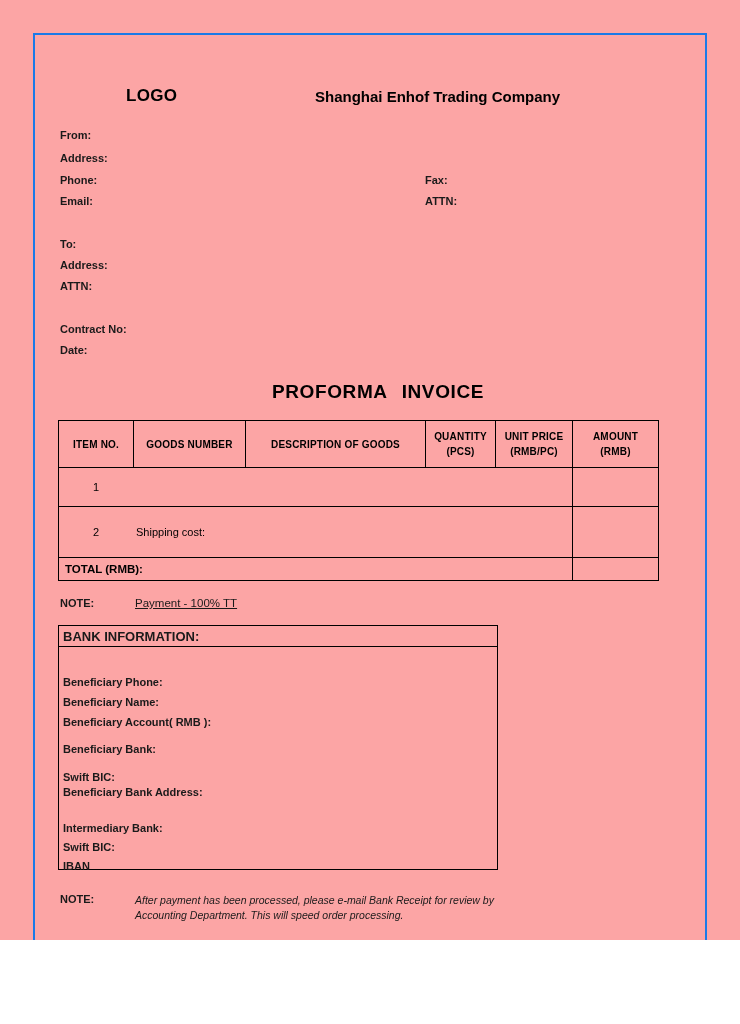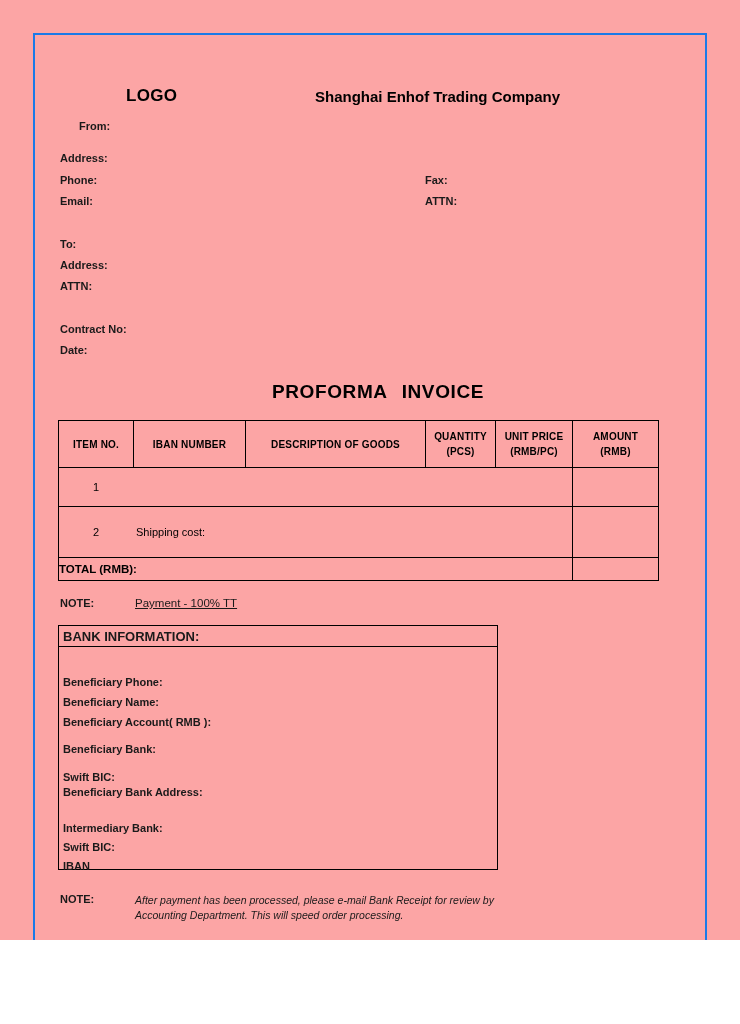--- a/index.html
+++ b/index.html
@@ -121,21 +121,21 @@
   }
   .rowdesc {
     display: inline-block;
     font-size: 11px;
     padding-left: 3px;
   }
   #goods-table td.total-cell {
     height: 22px;
     font-size: 11.5px;
     font-weight: bold;
-    padding-left: 0;
+    padding-left: 6px;
     vertical-align: middle;
   }
 
   
   #note-payment-label {
     position: absolute;
     left: 60px;
     top: 597px;
     font-size: 11px;
     font-weight: bold;
@@ -207,21 +207,21 @@
 
 <div id="page">
 
   <div id="page-frame" style="border-color: rgb(26, 122, 232);"></div>
 
   <div class="doc">
 
     <div id="logo-text">LOGO</div>
     <div id="company-name">Shanghai Enhof Trading Company</div>
 
-    <div class="field-label col-left" style="top:120px;margin-left:19px;">From:</div>
+    <div class="field-label col-left" style="top:129px;">From:</div>
     <div class="field-label col-left" style="top:152px;">Address:</div>
     <div class="field-label col-left" style="top:174px;text-align:center;">Phone:</div>
     <div class="field-label col-left" style="top:195px;">Email:</div>
     <div class="field-label col-right" style="top:174px;">Fax:</div>
     <div class="field-label col-right" style="top:195px;">ATTN:</div>
 
     <div class="field-label col-left" style="top:238px;">To:</div>
     <div class="field-label col-left" style="top:259px;">Address:</div>
     <div class="field-label col-left" style="top:280px;">ATTN:</div>
 
@@ -238,21 +238,21 @@
         <col style="width:70px">
         <col style="width:77px">
         <col style="width:86px">
       </colgroup>
       <thead>
         <tr>
           <th>
             <span>ITEM NO.</span>
           </th>
           <th>
-            <span>IBAN NUMBER</span>
+            <span>GOODS NUMBER</span>
           </th>
           <th>
             <span>DESCRIPTION OF GOODS</span>
           </th>
           <th>
             <span>QUANTITY</span>
             <span class="hdr-sub">(PCS)</span>
           </th>
           <th>
             <span>UNIT PRICE</span>

